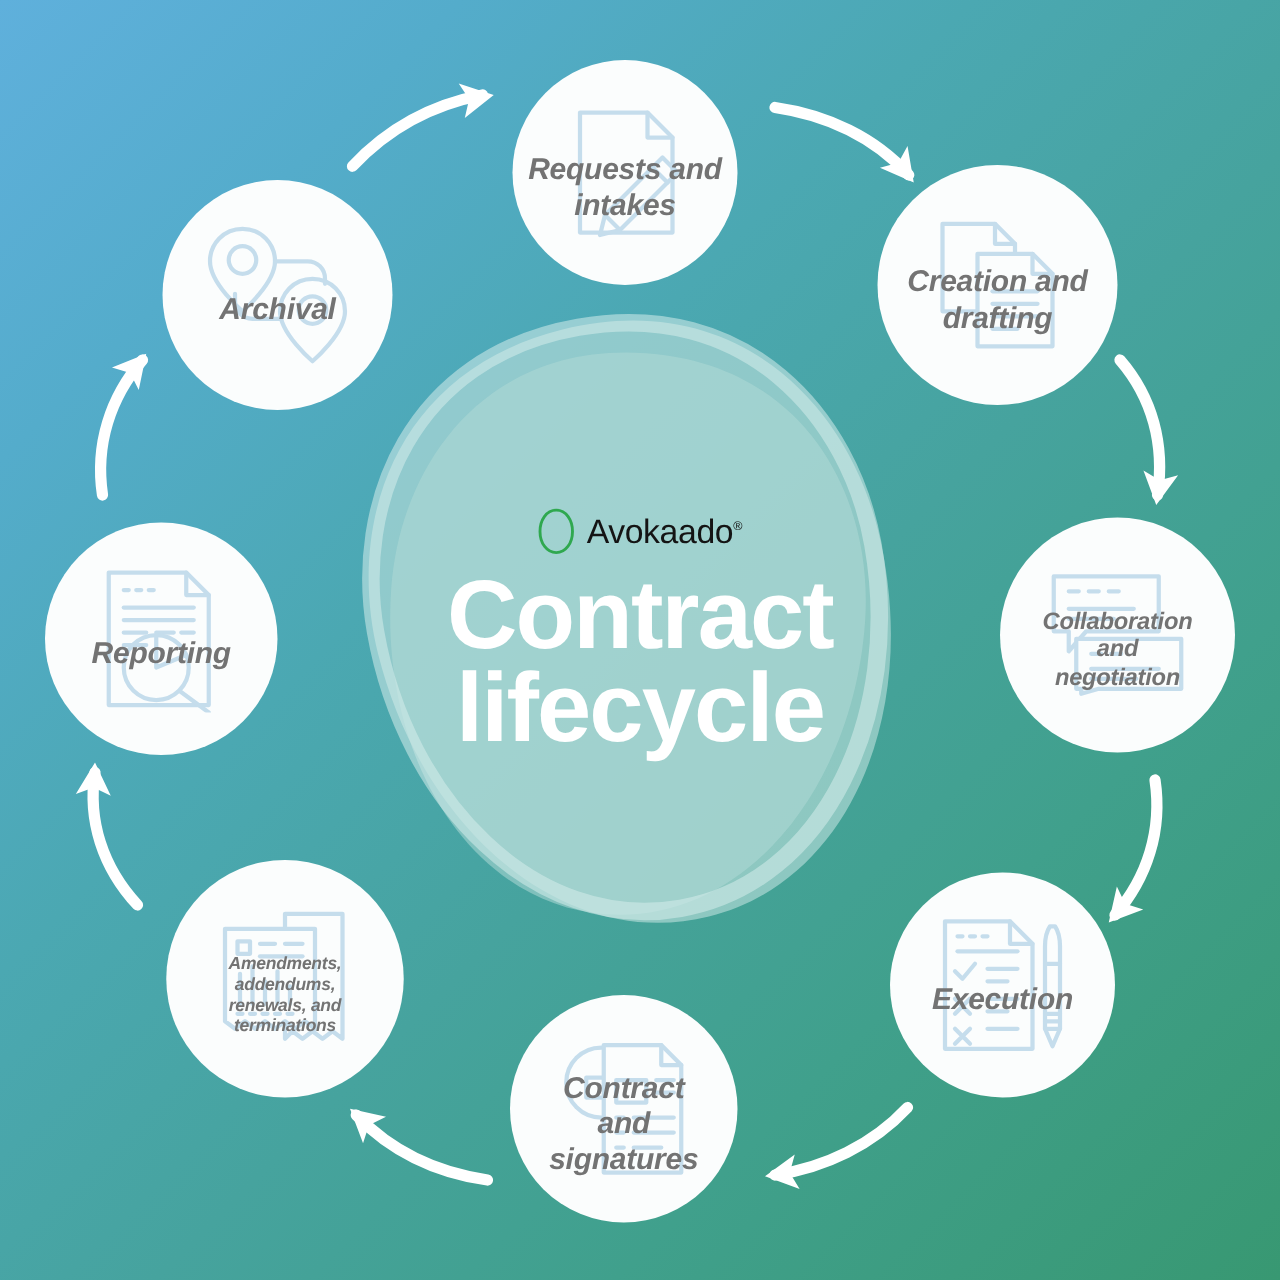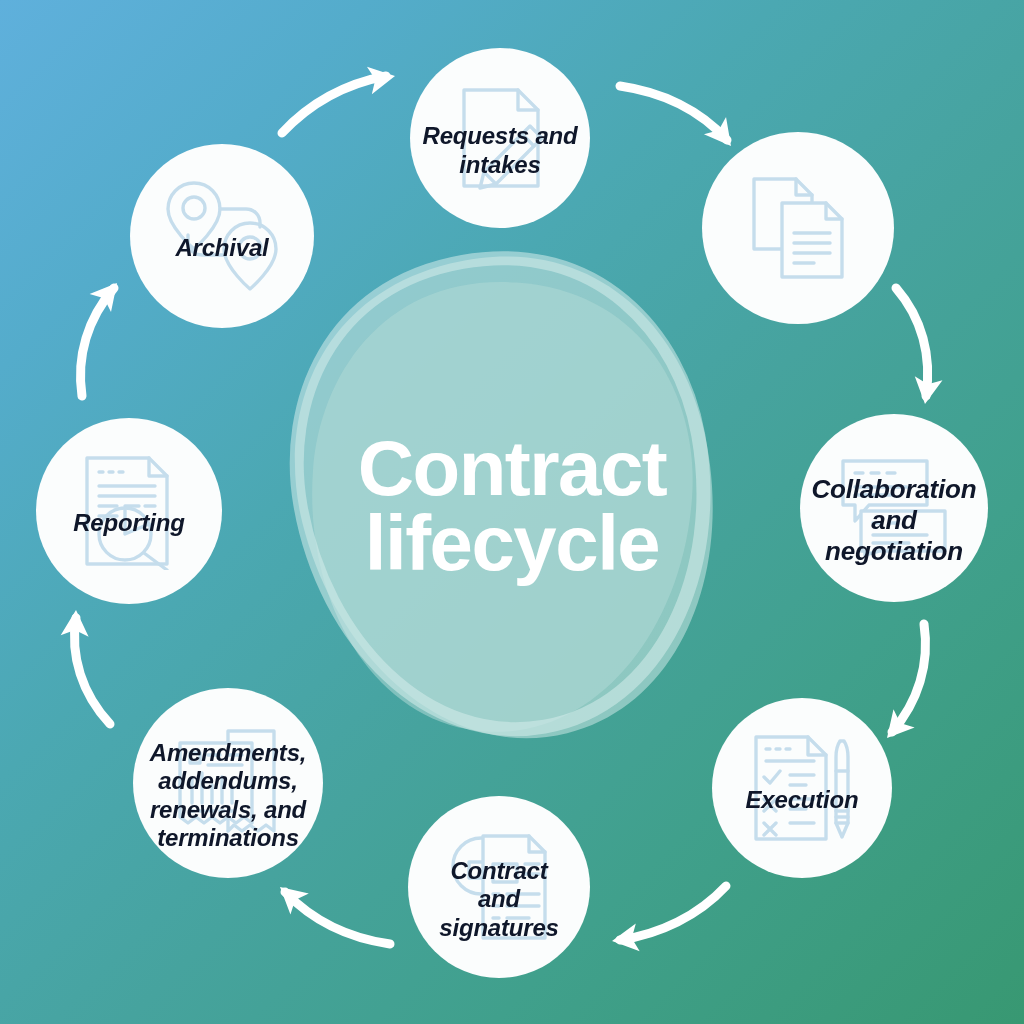--- a/index.html
+++ b/index.html
@@ -95,47 +95,47 @@
     top: 50%;
     transform: translate(-50%, -50%);
     opacity: 0.95;
   }
   .node-label {
     position: relative;
     z-index: 2;
     font-family: "Liberation Sans", sans-serif;
     font-style: italic;
     font-weight: 700;
-    color: #0f172a;
+    color: #737373;
     text-align: center;
     line-height: 1.18;
     white-space: pre-line;
     padding: 0 6px;
     letter-spacing: -0.2px;
     margin-top: 25px;
   }
 
   
   #node-requests      { left: 410px; top: 48px;  width: 180px; height: 180px; }
   #node-requests .node-label { font-size: 24px; }
 
   #node-creation      { left: 702px; top: 132px; width: 192px; height: 192px; }
   #node-creation .node-label { font-size: 24px; }
 
   #node-collaboration { left: 800px; top: 414px; width: 188px; height: 188px; }
-  #node-collaboration .node-label { font-size: 26px; }
+  #node-collaboration .node-label { font-size: 19px; }
 
   #node-approvals     { left: 712px; top: 698px; width: 180px; height: 180px; }
   #node-approvals .node-label { font-size: 24px; }
 
   #node-execution     { left: 408px; top: 796px; width: 182px; height: 182px; }
   #node-execution .node-label { font-size: 24px; }
 
   #node-amendments    { left: 133px; top: 688px; width: 190px; height: 190px; }
-  #node-amendments .node-label { font-size: 24px; }
+  #node-amendments .node-label { font-size: 14px; }
 
   #node-reporting     { left: 36px; top: 418px;  width: 186px; height: 186px; }
   #node-reporting .node-label { font-size: 24px; }
 
   #node-archival      { left: 130px; top: 144px; width: 184px; height: 184px; }
   #node-archival .node-label { font-size: 24px; }
 
   
   #arrow-layer {
     position: absolute;
@@ -244,20 +244,22 @@
     <svg class="node-icon" width="112" height="110" viewBox="0 0 112 110" fill="none" stroke="#C3DCEC" stroke-width="3.4" stroke-linecap="round" stroke-linejoin="round">
       <path d="M12 6 H54 L70 22 V76 H12 Z"></path>
       <path d="M54 6 V22 H70"></path>
       <path d="M40 30 H84 L100 46 V104 H40 Z" fill="#fbfdfd"></path>
       <path d="M84 30 V46 H100"></path>
       <path d="M52 60 H88"></path>
       <path d="M52 70 H88"></path>
       <path d="M52 80 H88"></path>
       <path d="M52 90 H72"></path>
     </svg>
+    <div class="node-label">Creation and
+drafting</div>
   </div>
 
   <div class="node" id="node-collaboration">
     <svg class="node-icon" width="118" height="110" viewBox="0 0 118 110" fill="none" stroke="#C3DCEC" stroke-width="3.4" stroke-linecap="round" stroke-linejoin="round">
       <path d="M8 8 H92 V52 H34 L20 68 V52 H8 Z"></path>
       <path d="M20 20 H28 M36 20 H44 M52 20 H60"></path>
       <path d="M20 34 H72"></path>
       <path d="M20 42 H56"></path>
       <path d="M26 58 H110 V98 H44 L30 102 V98 H26 Z" fill="#fbfdfd"></path>
       <path d="M38 70 H46 M54 70 H62"></path>
@@ -341,17 +343,23 @@
       <path d="M26 54 H44 M52 54 H66 M72 54 H82"></path>
       <path d="M26 64 H44"></path>
       <circle cx="52" cy="82" r="26"></circle>
       <path d="M52 82 L52 56 M52 82 L76 72"></path>
       <path d="M71 101 L94 118"></path>
     </svg>
     <div class="node-label">Reporting</div>
   </div>
 
   <div id="center-lockup">
+    <div id="logo-row">
+      <svg id="logo-mark" width="30" height="38" viewBox="0 0 30 38" fill="none">
+        <path d="M15 2 C 23 2 28 10 28 19 C 28 28.5 22.5 36 15 36 C 7.5 36 2 28.5 2 19 C 2 10 7 2 15 2 Z" stroke="#2FA84F" stroke-width="2.3"></path>
+      </svg>
+      <div id="logo-word"><span>Avokaado</span><span id="logo-reg">®</span></div>
+    </div>
     <h1 id="center-title">Contract
 lifecycle</h1>
   </div>
 
 </div>
 
 </body></html>

